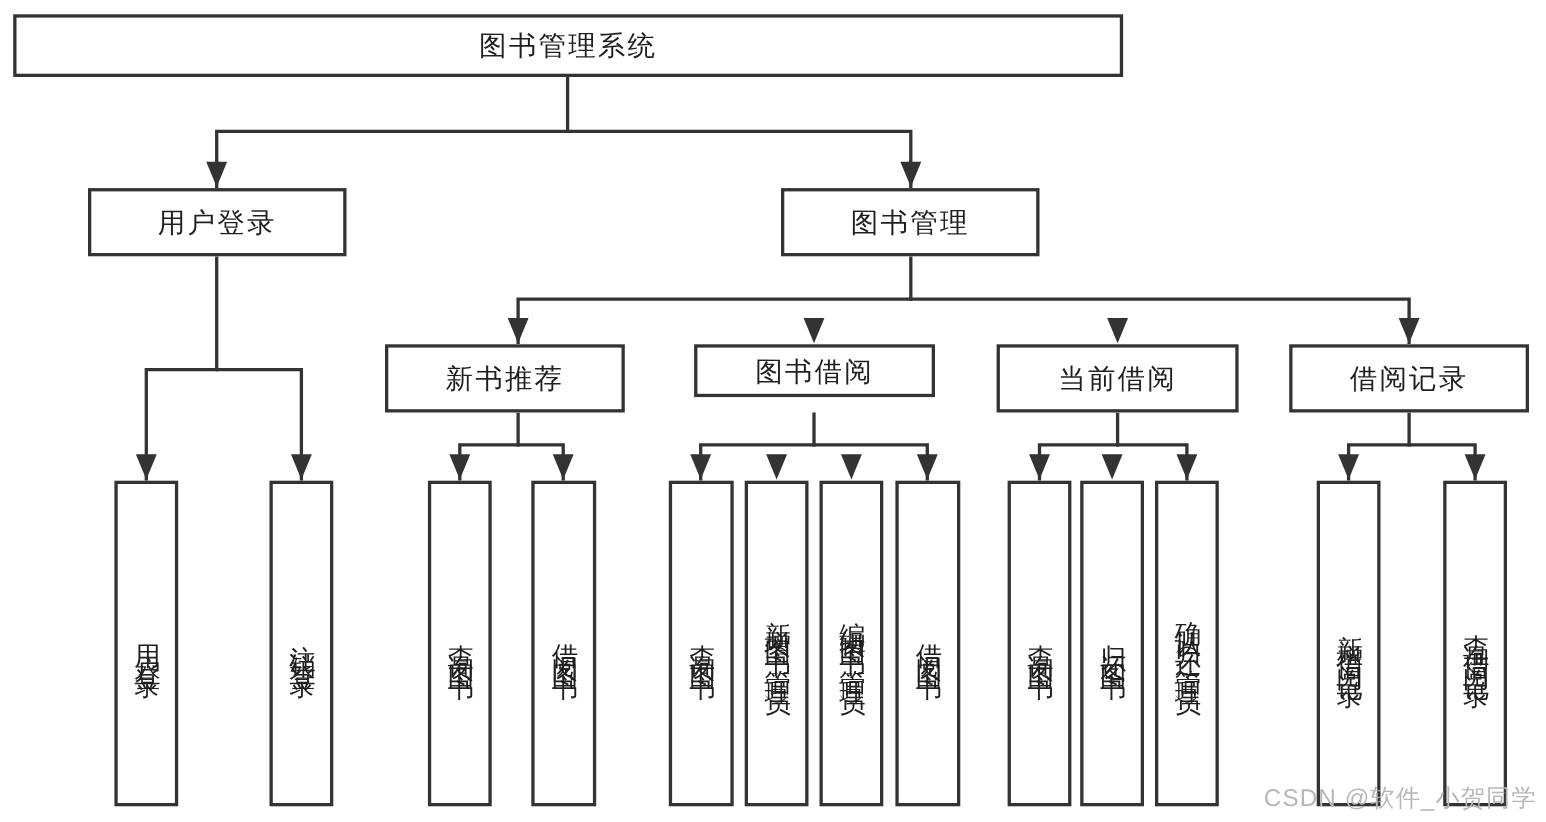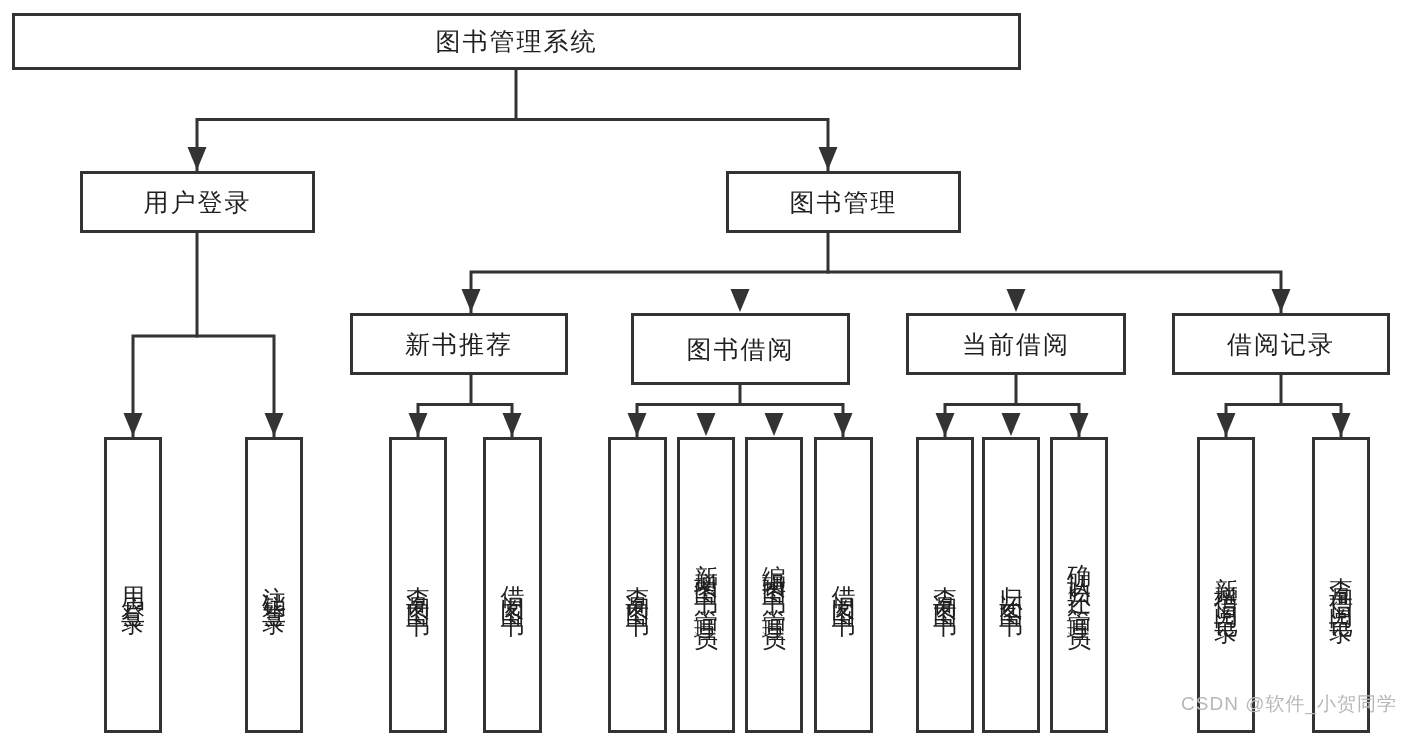--- a/index.html
+++ b/index.html
@@ -30,22 +30,22 @@
   .h-node{font-size:25px;letter-spacing:2px;white-space:nowrap;}
   .v-node .vtext{
     writing-mode:vertical-rl;
     text-orientation:mixed;
     font-size:24px;
     letter-spacing:9px;
     line-height:1;
   }
   .watermark{
     position:absolute;
-    top:691px;right:8px;
-    font-size:19px;
+    top:711px;right:8px;
+    font-size:22px;
     letter-spacing:1px;
     color:var(--wm);
     z-index:3;
     white-space:nowrap;
   }
 </style>
 </head>
 <body>
 
 <div class="canvas">
@@ -107,28 +107,28 @@
     </g>
   </svg>
 
   <div class="node h-node" style="left:12px;top:13px;width:1009px;height:57px;">
     <span>图书管理系统</span>
   </div>
 
   <div class="node h-node" style="left:80px;top:171px;width:235px;height:62px;">
     <span>用户登录</span>
   </div>
-  <div class="node h-node" style="left:710px;top:171px;width:235px;height:62px;margin-left:16px;">
+  <div class="node h-node" style="left:710px;top:171px;width:235px;height:62px;">
     <span>图书管理</span>
   </div>
 
   <div class="node h-node" style="left:350px;top:313px;width:218px;height:62px;">
     <span>新书推荐</span>
   </div>
-  <div class="node h-node" style="left:631px;top:313px;width:219px;height:72px;">
+  <div class="node h-node" style="left:631px;top:313px;width:219px;height:48px;">
     <span>图书借阅</span>
   </div>
   <div class="node h-node" style="left:906px;top:313px;width:220px;height:62px;align-items:center;">
     <span>当前借阅</span>
   </div>
   <div class="node h-node" style="left:1172px;top:313px;width:218px;height:62px;">
     <span>借阅记录</span>
   </div>
 
   <div class="node v-node" style="left:104px;top:437px;width:58px;height:296px;">

